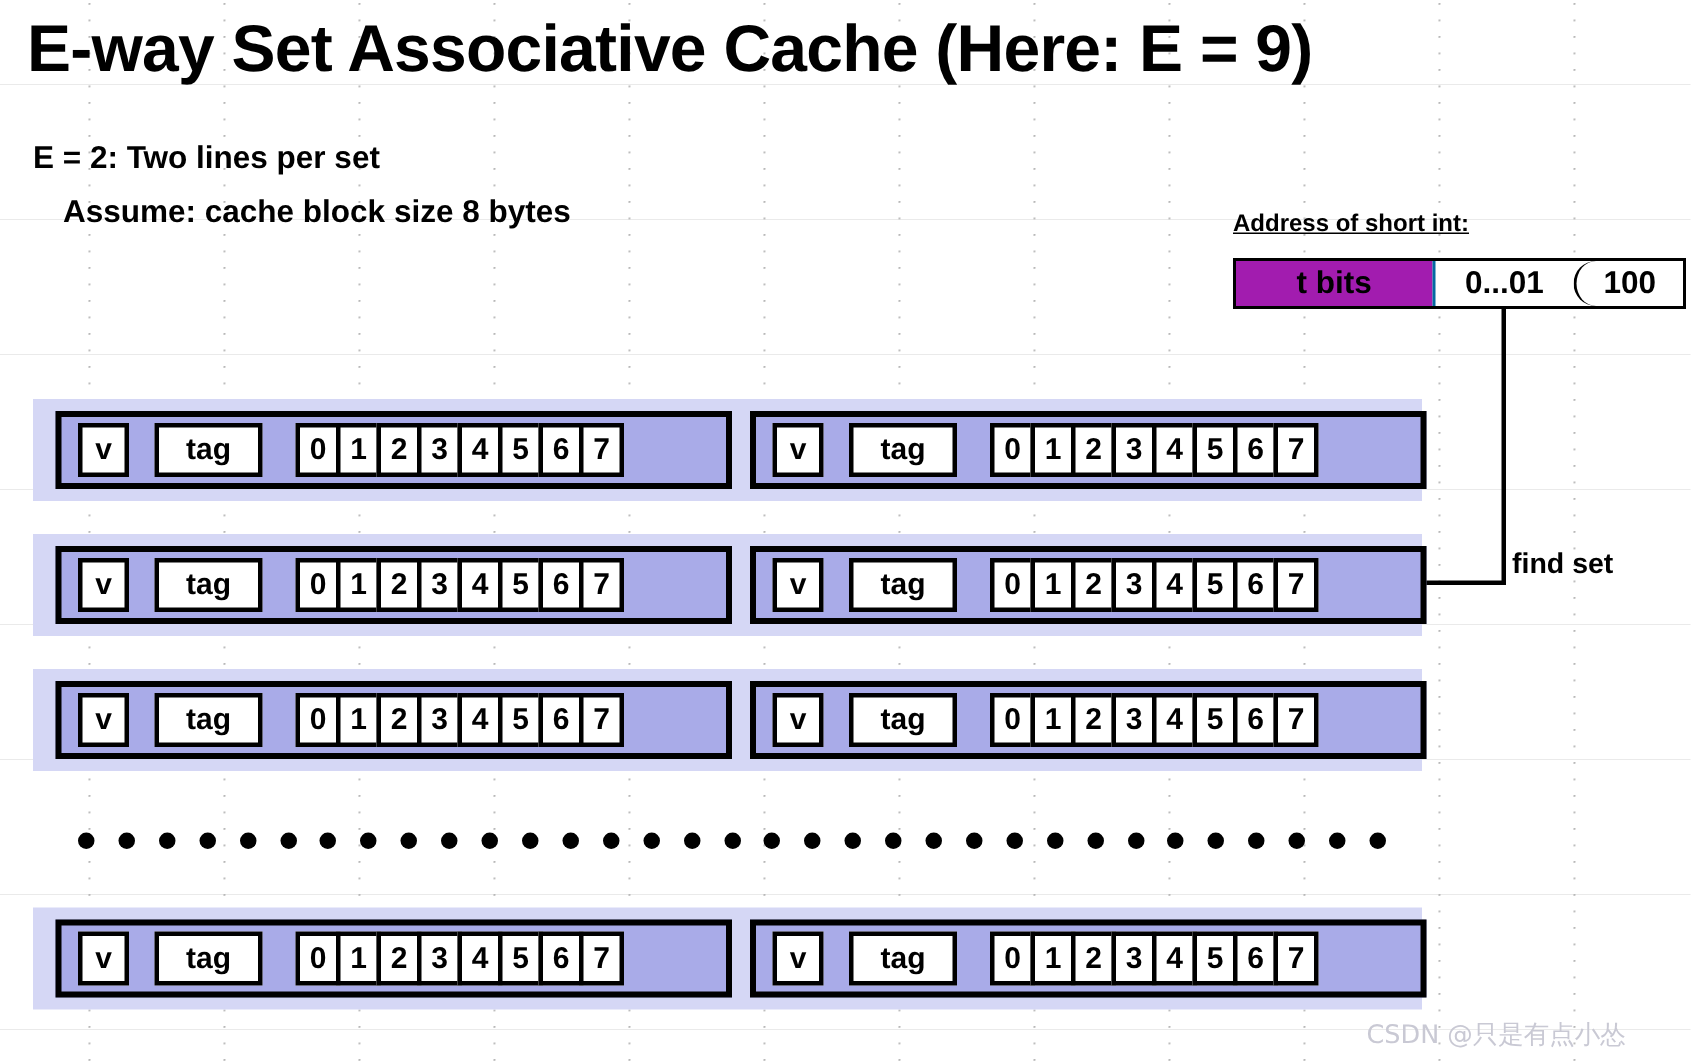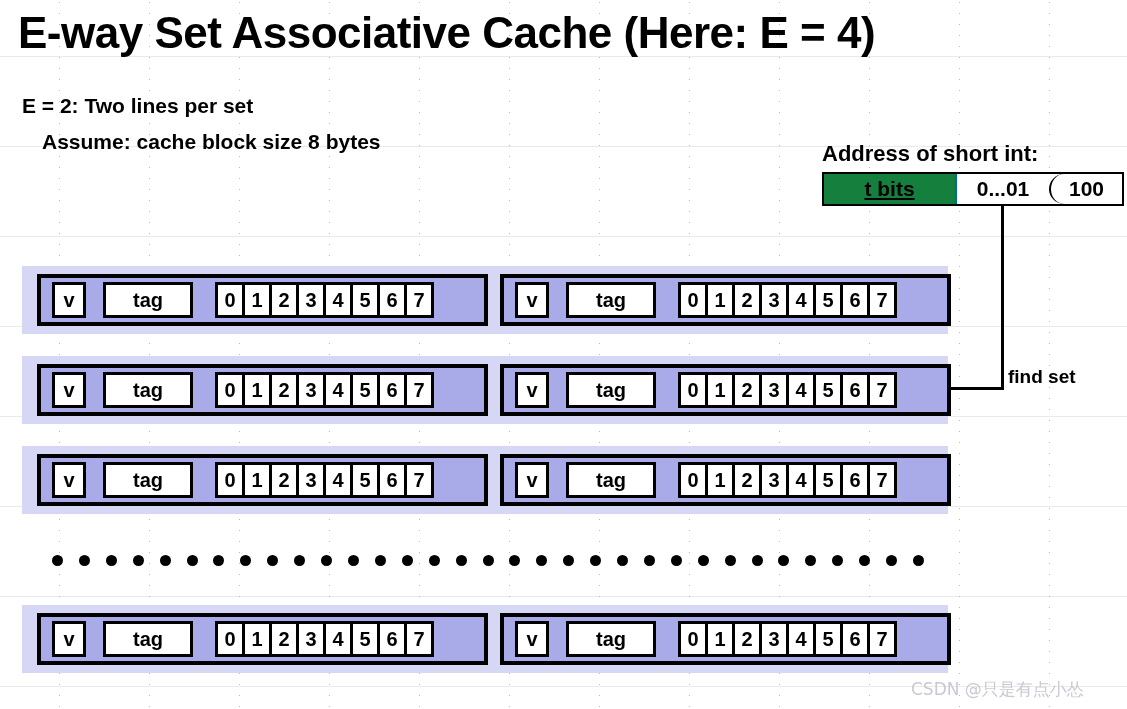--- a/index.html
+++ b/index.html
@@ -52,45 +52,46 @@
     color: #000000;
     white-space: nowrap;
   }
   .subline.l1 { top: 94px; }
   .subline.l2 { top: 130px; margin-left: 20px; }
 
   
   .addr-label {
     position: absolute;
     left: 822px; top: 141px;
-    font-size: 22px;
-    font-weight: bold;
-    color: #000000;
-    white-space: nowrap;
+    font-size: 16px;
+    font-weight: bold;
+    color: #000000;
+    white-space: nowrap;
+    text-decoration: underline;
   }
   .addr-bar {
     position: absolute;
     left: 822px; top: 172px;
     height: 34px;
     display: flex;
     border: 2px solid #000000;
     box-sizing: border-box;
     background: #ffffff;
   }
   .addr-field {
     display: flex;
     align-items: center;
     justify-content: center;
     font-size: 21px;
     font-weight: bold;
     color: #000000;
     box-sizing: border-box;
     height: 100%;
   }
-  .addr-field.tbits { width: 131px; background: #15803d; text-decoration: underline; }
+  .addr-field.tbits { width: 131px; background: #a21caf; }
   .addr-field.sbits { width: 94px; border-left: 2px solid #0369a1; }
   .addr-field.bbits { width: 73px; border-left: 2px solid #000000; border-radius: 15px; }
 
   
   .connector {
     position: absolute;
     left: 948px; top: 204px;
     width: 56px; height: 186px;
     pointer-events: none;
   }
@@ -143,21 +144,21 @@
     box-sizing: border-box;
     display: flex;
     align-items: center;
     justify-content: center;
     font-size: 20px;
     font-weight: bold;
     color: #000000;
     height: 36px;
   }
   .cell.v   { width: 34px; margin-left: 11px; }
-  .cell.tag { width: 90px; margin-left: 17px; }
+  .cell.tag { width: 72px; margin-left: 17px; }
   .byte-group {
     display: flex;
     margin-left: 22px;
   }
   .cell.byte { width: 30px; margin-left: -3px; }
   .cell.byte:first-child { margin-left: 0; }
 
   
   .dots {
     position: absolute;
@@ -184,21 +185,21 @@
     font-family: "DejaVu Sans", sans-serif;
   }
 </style>
 </head>
 <body>
 
 <div id="grid"></div>
 
 <div id="stage">
 
-  <div class="title">E-way Set Associative Cache (Here: E = 4)</div>
+  <div class="title">E-way Set Associative Cache (Here: E = 9)</div>
   <div class="subline l1">E = 2: Two lines per set</div>
   <div class="subline l2">Assume: cache block size 8 bytes</div>
 
   <div class="addr-label">Address of short int:</div>
 
   <div class="addr-bar">
     <div class="addr-field tbits">t bits</div>
     <div class="addr-field sbits">0...01</div>
     <div class="addr-field bbits">100</div>
   </div>

